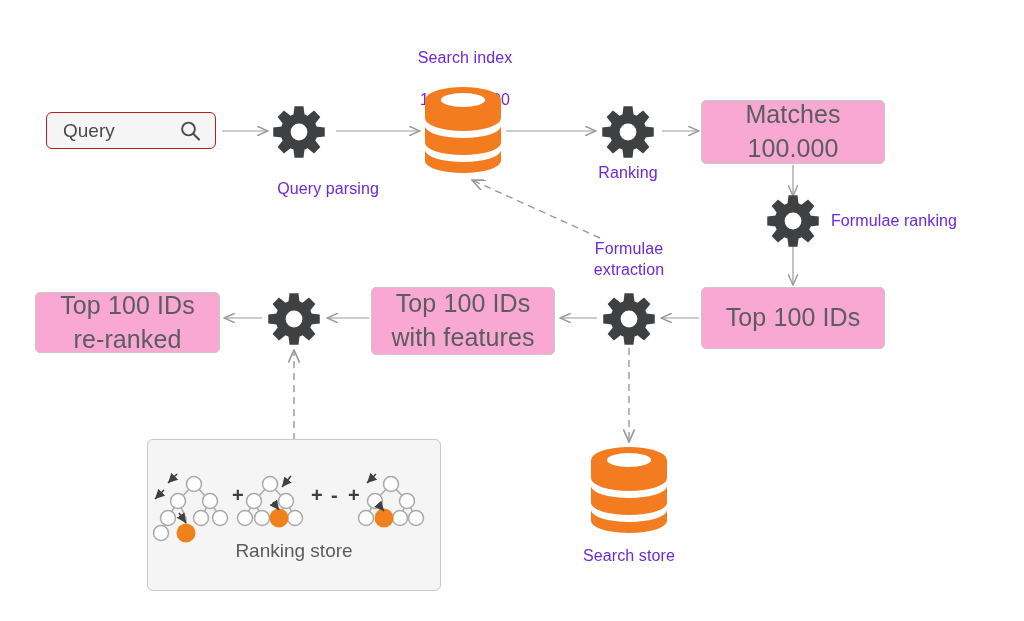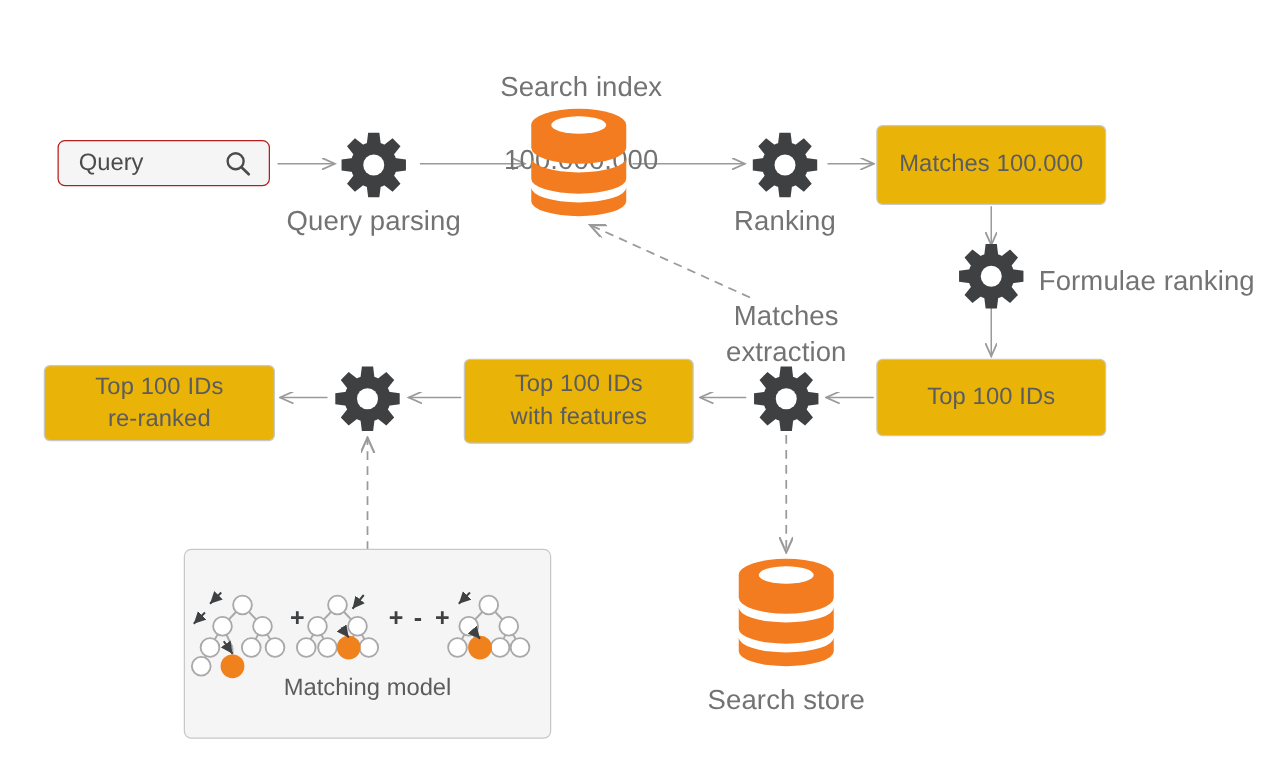--- a/index.html
+++ b/index.html
@@ -13,36 +13,36 @@
   #canvas {
     position: relative;
     width: 1024px;
     height: 621px;
     background: #ffffff;
     overflow: hidden;
   }
   .node-box {
     position: absolute;
     box-sizing: border-box;
-    background: #eab308;
+    background: #f9a8d4;
     border: 1px solid #c8c8c8;
     border-radius: 5px;
     display: flex;
     align-items: center;
     justify-content: center;
     text-align: center;
     color: #5b5c5e;
-    font-size: 19px;
+    font-size: 25px;
     line-height: 1.35;
     letter-spacing: 0.1px;
   }
   .label {
     position: absolute;
-    color: #737373;
-    font-size: 22px;
+    color: #6d28d9;
+    font-size: 16px;
     line-height: 1.32;
     white-space: pre-line;
     letter-spacing: 0.1px;
   }
   .label.center { text-align: center; }
   .label.left { text-align: left; }
 
   .query-box {
     position: absolute;
     box-sizing: border-box;
@@ -156,21 +156,21 @@
           <path d="M50 4 L58 4 L60 20 L40 20 L42 4 Z"></path>
           <path d="M50 96 L58 96 L60 80 L40 80 L42 96 Z"></path>
           <path d="M4 50 L4 58 L20 60 L20 40 L4 42 Z"></path>
           <path d="M96 50 L96 58 L80 60 L80 40 L96 42 Z"></path>
         </g>
         <circle cx="50" cy="50" r="33"></circle>
       </g>
       <circle cx="50" cy="50" r="15" fill="#ffffff"></circle>
     </svg>
   </div>
-  <div class="label center" style="left:219px; top:162px; width:160px;">Query parsing</div>
+  <div class="label center" style="left:219px; top:178px; width:160px;text-align:right;">Query parsing</div>
 
   <div class="cyl" style="left:423px; top:86px; width:80px; height:88px;">
     <svg viewBox="0 0 80 88" width="80" height="88">
       <g fill="#F47C20">
         <path d="M2 14 L2 32 A38 13 0 0 0 78 32 L78 14 Z"></path>
         <ellipse cx="40" cy="14" rx="38" ry="13"></ellipse>
         <path d="M2 40 L2 57 A38 12 0 0 0 78 57 L78 40 A38 12 0 0 1 2 40 Z"></path>
         <path d="M2 64 L2 75 A38 12 0 0 0 78 75 L78 64 A38 12 0 0 1 2 64 Z"></path>
       </g>
       <ellipse cx="40" cy="14" rx="22" ry="7" fill="#ffffff"></ellipse>
@@ -214,21 +214,21 @@
         </g>
         <circle cx="50" cy="50" r="33"></circle>
       </g>
       <circle cx="50" cy="50" r="15" fill="#ffffff"></circle>
     </svg>
   </div>
   <div class="label left" style="left:831px; top:210px; width:230px;">Formulae ranking</div>
 
   <div class="node-box" style="left:701px; top:287px; width:184px; height:62px;">Top 100 IDs</div>
 
-  <div class="label center" style="left:565px; top:238px; width:128px;">Matches
+  <div class="label center" style="left:565px; top:238px; width:128px;">Formulae
 extraction</div>
   <div class="gear" style="left:601px; top:291px; width:56px; height:56px;">
     <svg viewBox="0 0 100 100" width="56" height="56">
       <g fill="#3f4042">
         <path d="M50 4 L58 4 L60 20 L40 20 L42 4 Z"></path>
         <path d="M50 96 L58 96 L60 80 L40 80 L42 96 Z"></path>
         <path d="M4 50 L4 58 L20 60 L20 40 L4 42 Z"></path>
         <path d="M96 50 L96 58 L80 60 L80 40 L96 42 Z"></path>
         <g transform="rotate(45 50 50)">
           <path d="M50 4 L58 4 L60 20 L40 20 L42 4 Z"></path>
@@ -355,16 +355,16 @@
           <path d="M0,0 L6,3 L0,6 Z" fill="#3f4042"></path>
         </marker>
       </defs>
     </svg>
 
     <span class="op-sym" style="left:84px; top:44px;">+</span>
     <span class="op-sym" style="left:163px; top:44px;">+</span>
     <span class="op-sym" style="left:183px; top:44px;">-</span>
     <span class="op-sym" style="left:200px; top:44px;">+</span>
 
-    <div class="model-caption" style="top:100px;">Matching model</div>
+    <div class="model-caption" style="top:100px;">Ranking store</div>
   </div>
 
 </div>
 
 </body></html>

